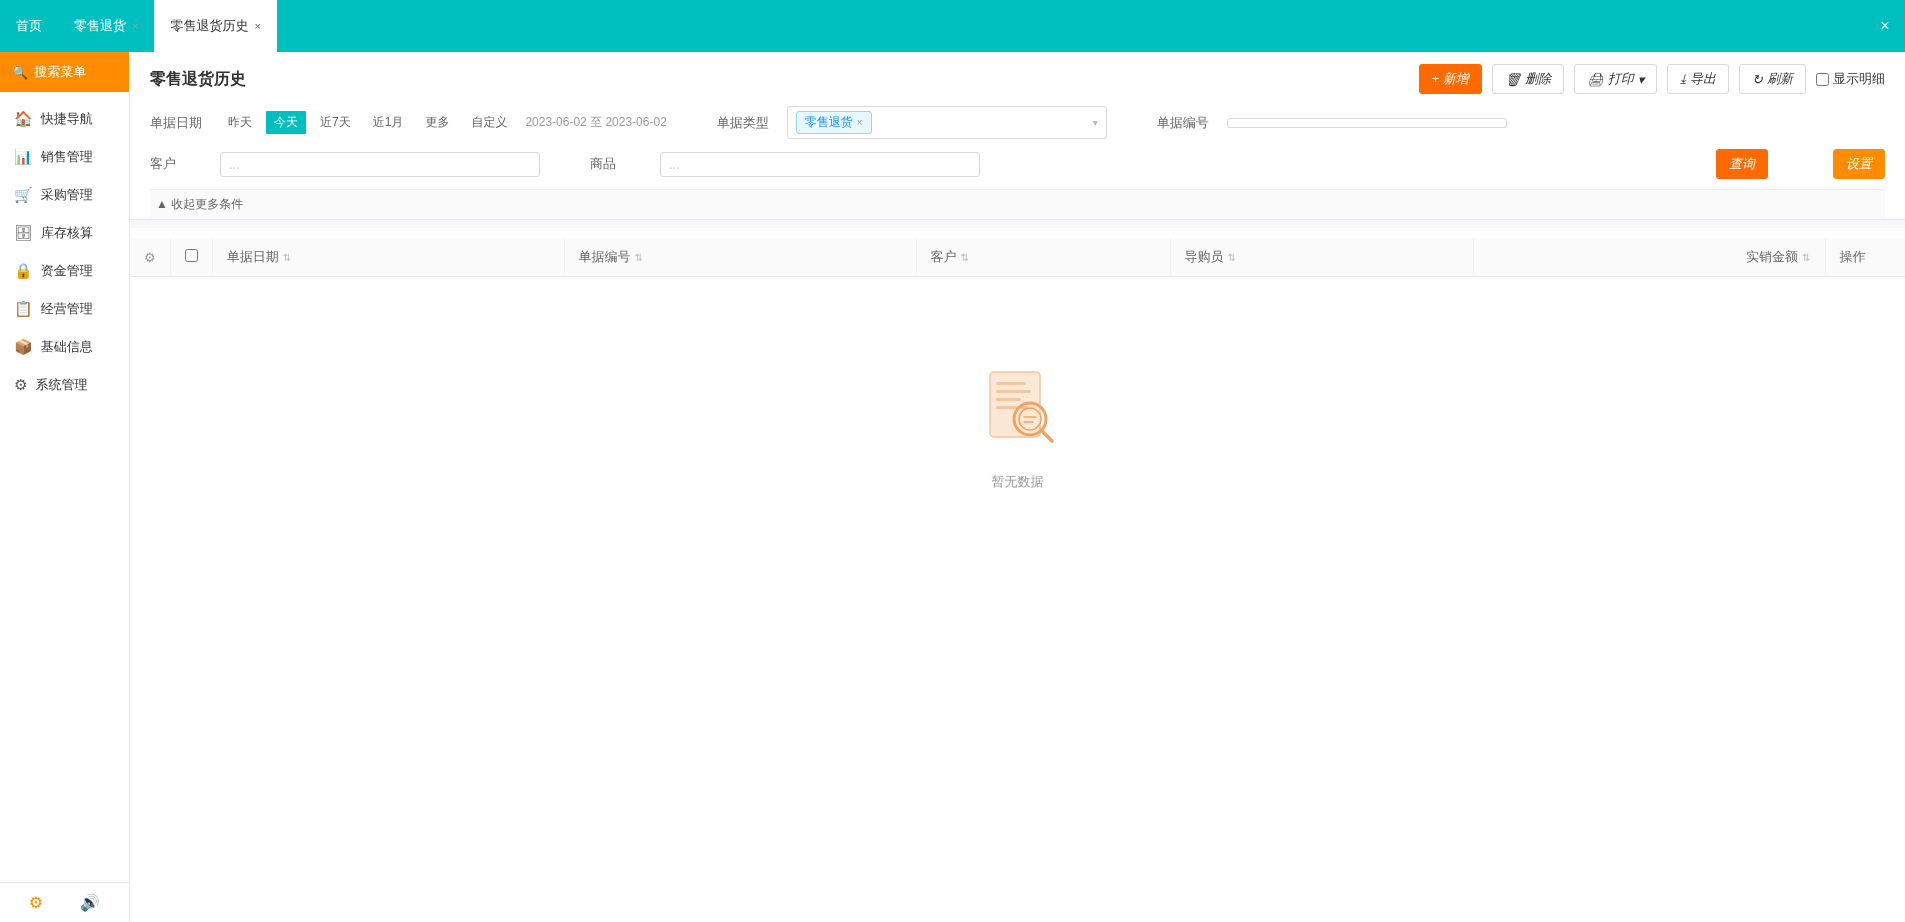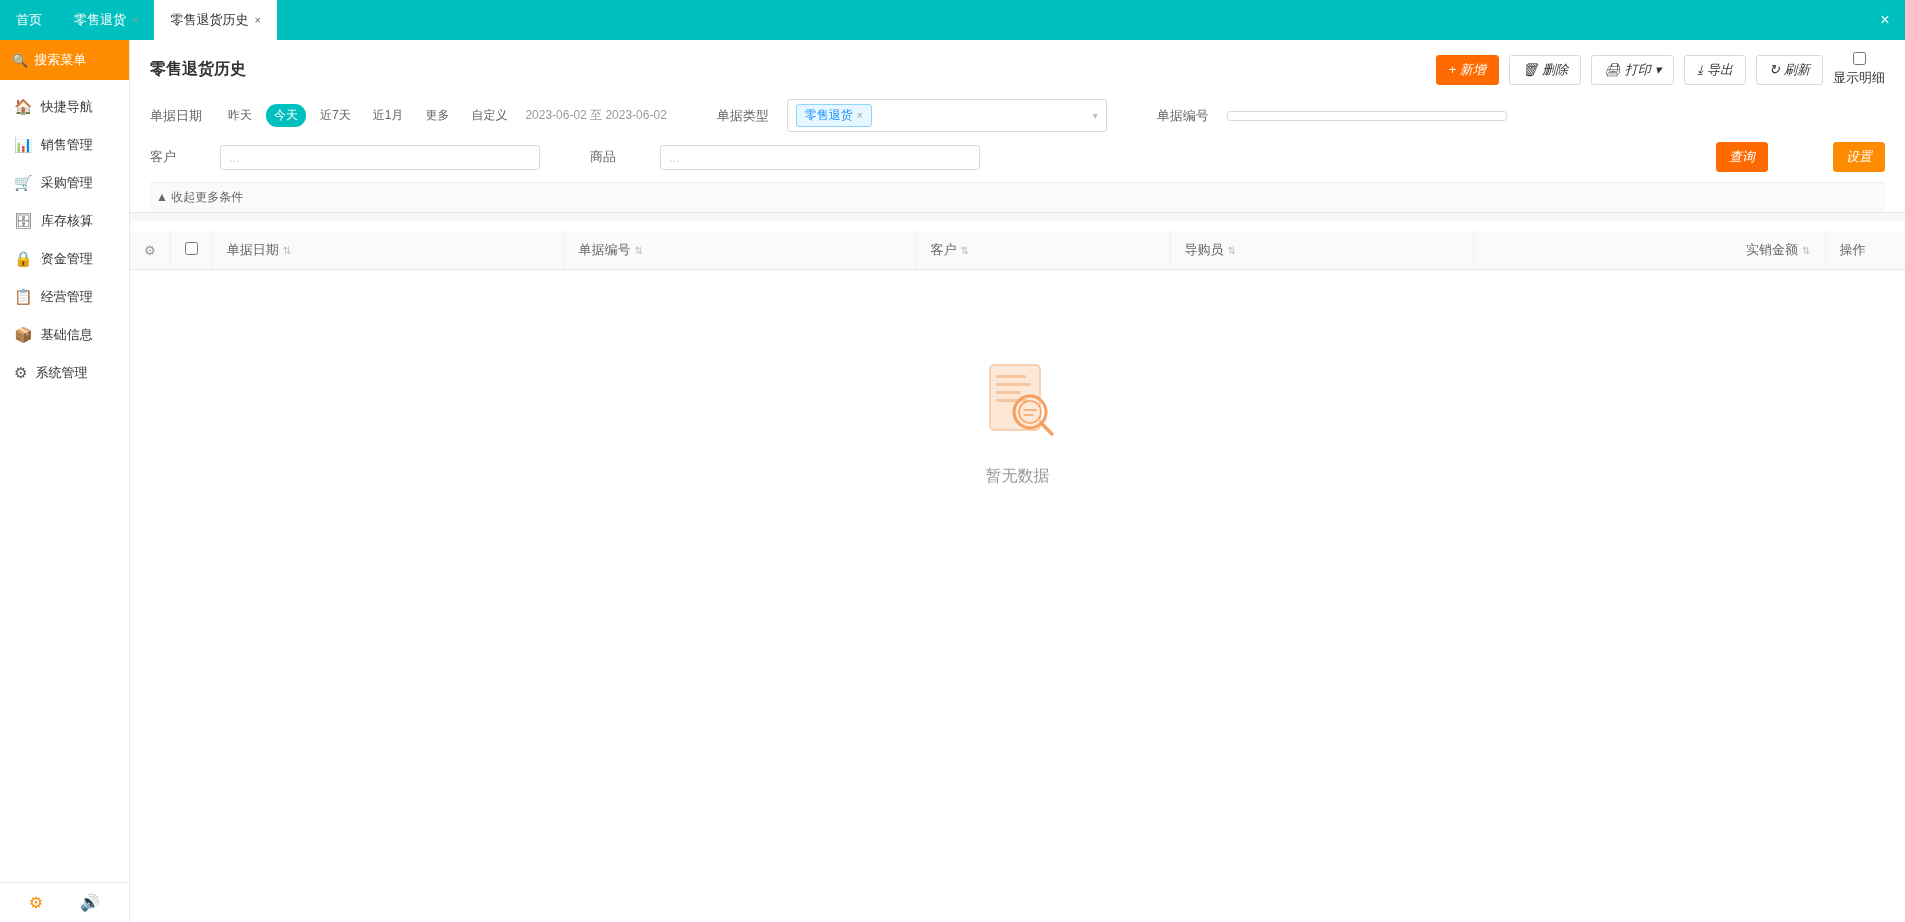--- a/index.html
+++ b/index.html
@@ -1,21 +1,21 @@
 <!DOCTYPE html>
 <html><head>
   <meta charset="utf-8">
   <style>
     * { box-sizing: border-box; margin: 0; padding: 0; font-family: 'Microsoft YaHei', Arial, sans-serif; }
     body { display: flex; flex-direction: column; height: 922px; overflow: hidden; background: #f5f5f5; }
 
     
     .top-bar {
       background: #00bfbf;
-      height: 40px;
+      height: 52px;
       display: flex;
       align-items: center;
       padding: 0 0 0 0;
       flex-shrink: 0;
     }
     .top-bar-tabs {
       display: flex;
       align-items: center;
       height: 100%;
       flex: 1;
@@ -158,21 +158,20 @@
       border-color: #ff8c00;
       margin-left: 42px;
     }
     .checkbox-label {
       display: flex;
       align-items: center;
       gap: 4px;
       font-size: 13px;
       color: #333;
       cursor: pointer;
-      flex-direction: column;
     }
     .filter-row {
       display: flex;
       align-items: center;
       margin-bottom: 10px;
       gap: 10px;
     }
     .filter-label {
       font-size: 13px;
       color: #666;
@@ -189,21 +188,21 @@
     .date-btn {
       padding: 3px 8px;
       font-size: 12px;
       color: #666;
       cursor: pointer;
       border-radius: 3px;
     }
     .date-btn.active {
       background: #00bfbf;
       color: #fff;
-      border-radius: 11px;
+      border-radius: 1px;
     }
     .date-range {
       color: #999;
       font-size: 12px;
     }
     .filter-input-wrap {
       display: flex;
       align-items: center;
       border: 1px solid #d9d9d9;
       border-radius: 3px;
@@ -296,21 +295,21 @@
       justify-content: center;
       padding: 80px 0;
     }
     .empty-icon {
       width: 100px;
       height: 100px;
       margin-bottom: 16px;
     }
     .empty-text {
       color: #999;
-      font-size: 16px;
+      font-size: 13px;
     }
 
     
     .pagination-bar {
       background: #fff;
       border-top: 1px solid #e8e8e8;
       padding: 12px 20px;
       display: flex;
       align-items: center;
       justify-content: flex-end;

